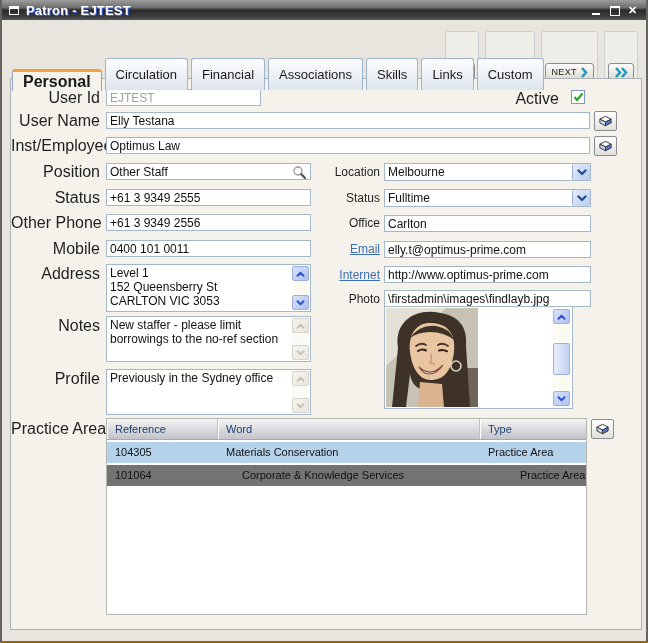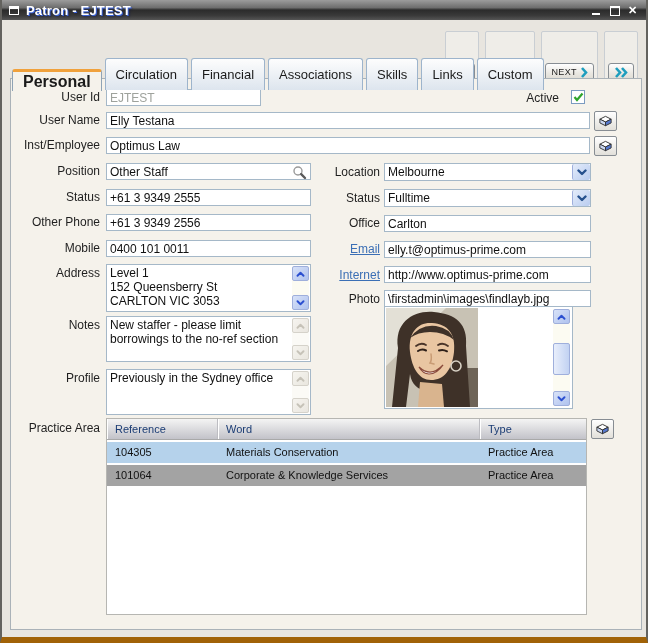--- a/index.html
+++ b/index.html
@@ -1,21 +1,21 @@
 <!DOCTYPE html>
 <html><head>
 <meta charset="utf-8">
 <style>
   * { margin:0; padding:0; box-sizing:border-box; }
   html,body { width:648px; height:643px; font-family:"Liberation Sans", sans-serif; }
   body { background:#BFBCB5; }
 
   .window { position:absolute; left:0; top:0; width:648px; height:643px;
     background:#E8E5DF; border-left:2px solid #63625E; border-right:2px solid #63625E;
-    border-bottom:6px solid #a16207; overflow:hidden;padding-left:38px; }
+    border-bottom:2px solid #a16207; overflow:hidden;padding-left:38px; }
 
   
   .titlebar { position:absolute; left:-2px; top:0; width:648px; height:20px;
     background:linear-gradient(180deg,#9C9C9C 0%,#6E6E6E 38%,#2B2B2B 50%,#3A3A3A 78%,#555 100%);
     display:flex; align-items:center; }
   .win-menu-icon { width:10px; height:9px; border:1.5px solid #FFF; border-top:3px solid #FFF;
     margin-left:9px; background:transparent; }
   .title-text { color:#FFF; font-size:13px; font-weight:bold; margin-left:7px;
     text-shadow:1px 1px 0 #3C64D8, 2px 2px 2px rgba(10,20,80,.45); letter-spacing:.2px; }
   .win-controls { position:absolute; right:10px; top:0; height:20px; display:flex; align-items:center; gap:7px; }
@@ -38,21 +38,21 @@
   .tab { height:32px; padding:0 10px; margin-right:3px; font-size:13px; color:#1A1A1A;
     border:1px solid #9DB4CC; border-bottom:none; border-radius:3px 3px 0 0;
     background:linear-gradient(#FDFDFD,#DDE5EE); display:flex; align-items:center; cursor:default; }
   .tab.active { height:22px; background:#F5F2EB; border-color:#8FA3B5;
     border-top:3px solid #F0A13C; font-weight:bold; font-size:16px; margin-bottom:-1px; }
 
   
   .panel { position:absolute; left:8px; top:78px; width:632px; height:552px;
     background:#F5F2EB; border:1px solid #AAB2B8; }
 
-  .lbl { position:absolute; left:0; width:89px; text-align:right; font-size:12px;
+  .lbl { position:absolute; left:0; width:89px; text-align:right; font-size:16px;
     color:#1F1F1F; line-height:17px; white-space:nowrap; }
   .rlbl { position:absolute; left:250px; width:119px; text-align:right; font-size:12px;
     color:#1F1F1F; line-height:17px; white-space:nowrap; }
   .link { color:#3B6FB5; text-decoration:underline; cursor:pointer; }
 
   .inp { position:absolute; height:17px; border:1px solid #A5B8C8; background:#FFF;
     font-family:"Liberation Sans",sans-serif; font-size:12px; color:#111; padding:0 3px; }
   .inp.ro { color:#9EA29C; }
 
   .ta-wrap { position:absolute; border:1px solid #A5B8C8; background:#FFF; }
@@ -92,21 +92,21 @@
   
   .grid { position:absolute; left:95px; top:339px; width:481px; height:197px;
     border:1px solid #B6B6B2; background:#FFF; }
   .grid-header { display:grid; grid-template-columns:111px 262px 1fr; height:21px;
     background:linear-gradient(#F4F4F4,#D6D6DA 60%,#C2C2C9); border-bottom:1px solid #A9A9A9; }
   .gh-cell { font-size:11px; font-weight:normal; color:#1B3C74; line-height:20px; padding-left:8px;
     border-right:1px solid #BDBDC2; box-shadow:inset 1px 0 0 #FFF; }
   .grid-row { display:grid; grid-template-columns:111px 262px 1fr; height:21px; margin-top:2px; }
   .grid-row .gc { font-size:11px; color:#111; line-height:21px; padding-left:8px; white-space:nowrap; overflow:hidden; }
   .grid-row.selected { background:#B5D2EB; }
-  .grid-row.alt { background:#a3a3a3; }
+  .grid-row.alt { background:#737373;gap:16px; }
 </style>
 </head>
 <body>
 
 <div class="window">
 
   <div class="titlebar">
     <div class="win-menu-icon"></div>
     <span class="title-text">Patron - EJTEST</span>
     <div class="win-controls">

